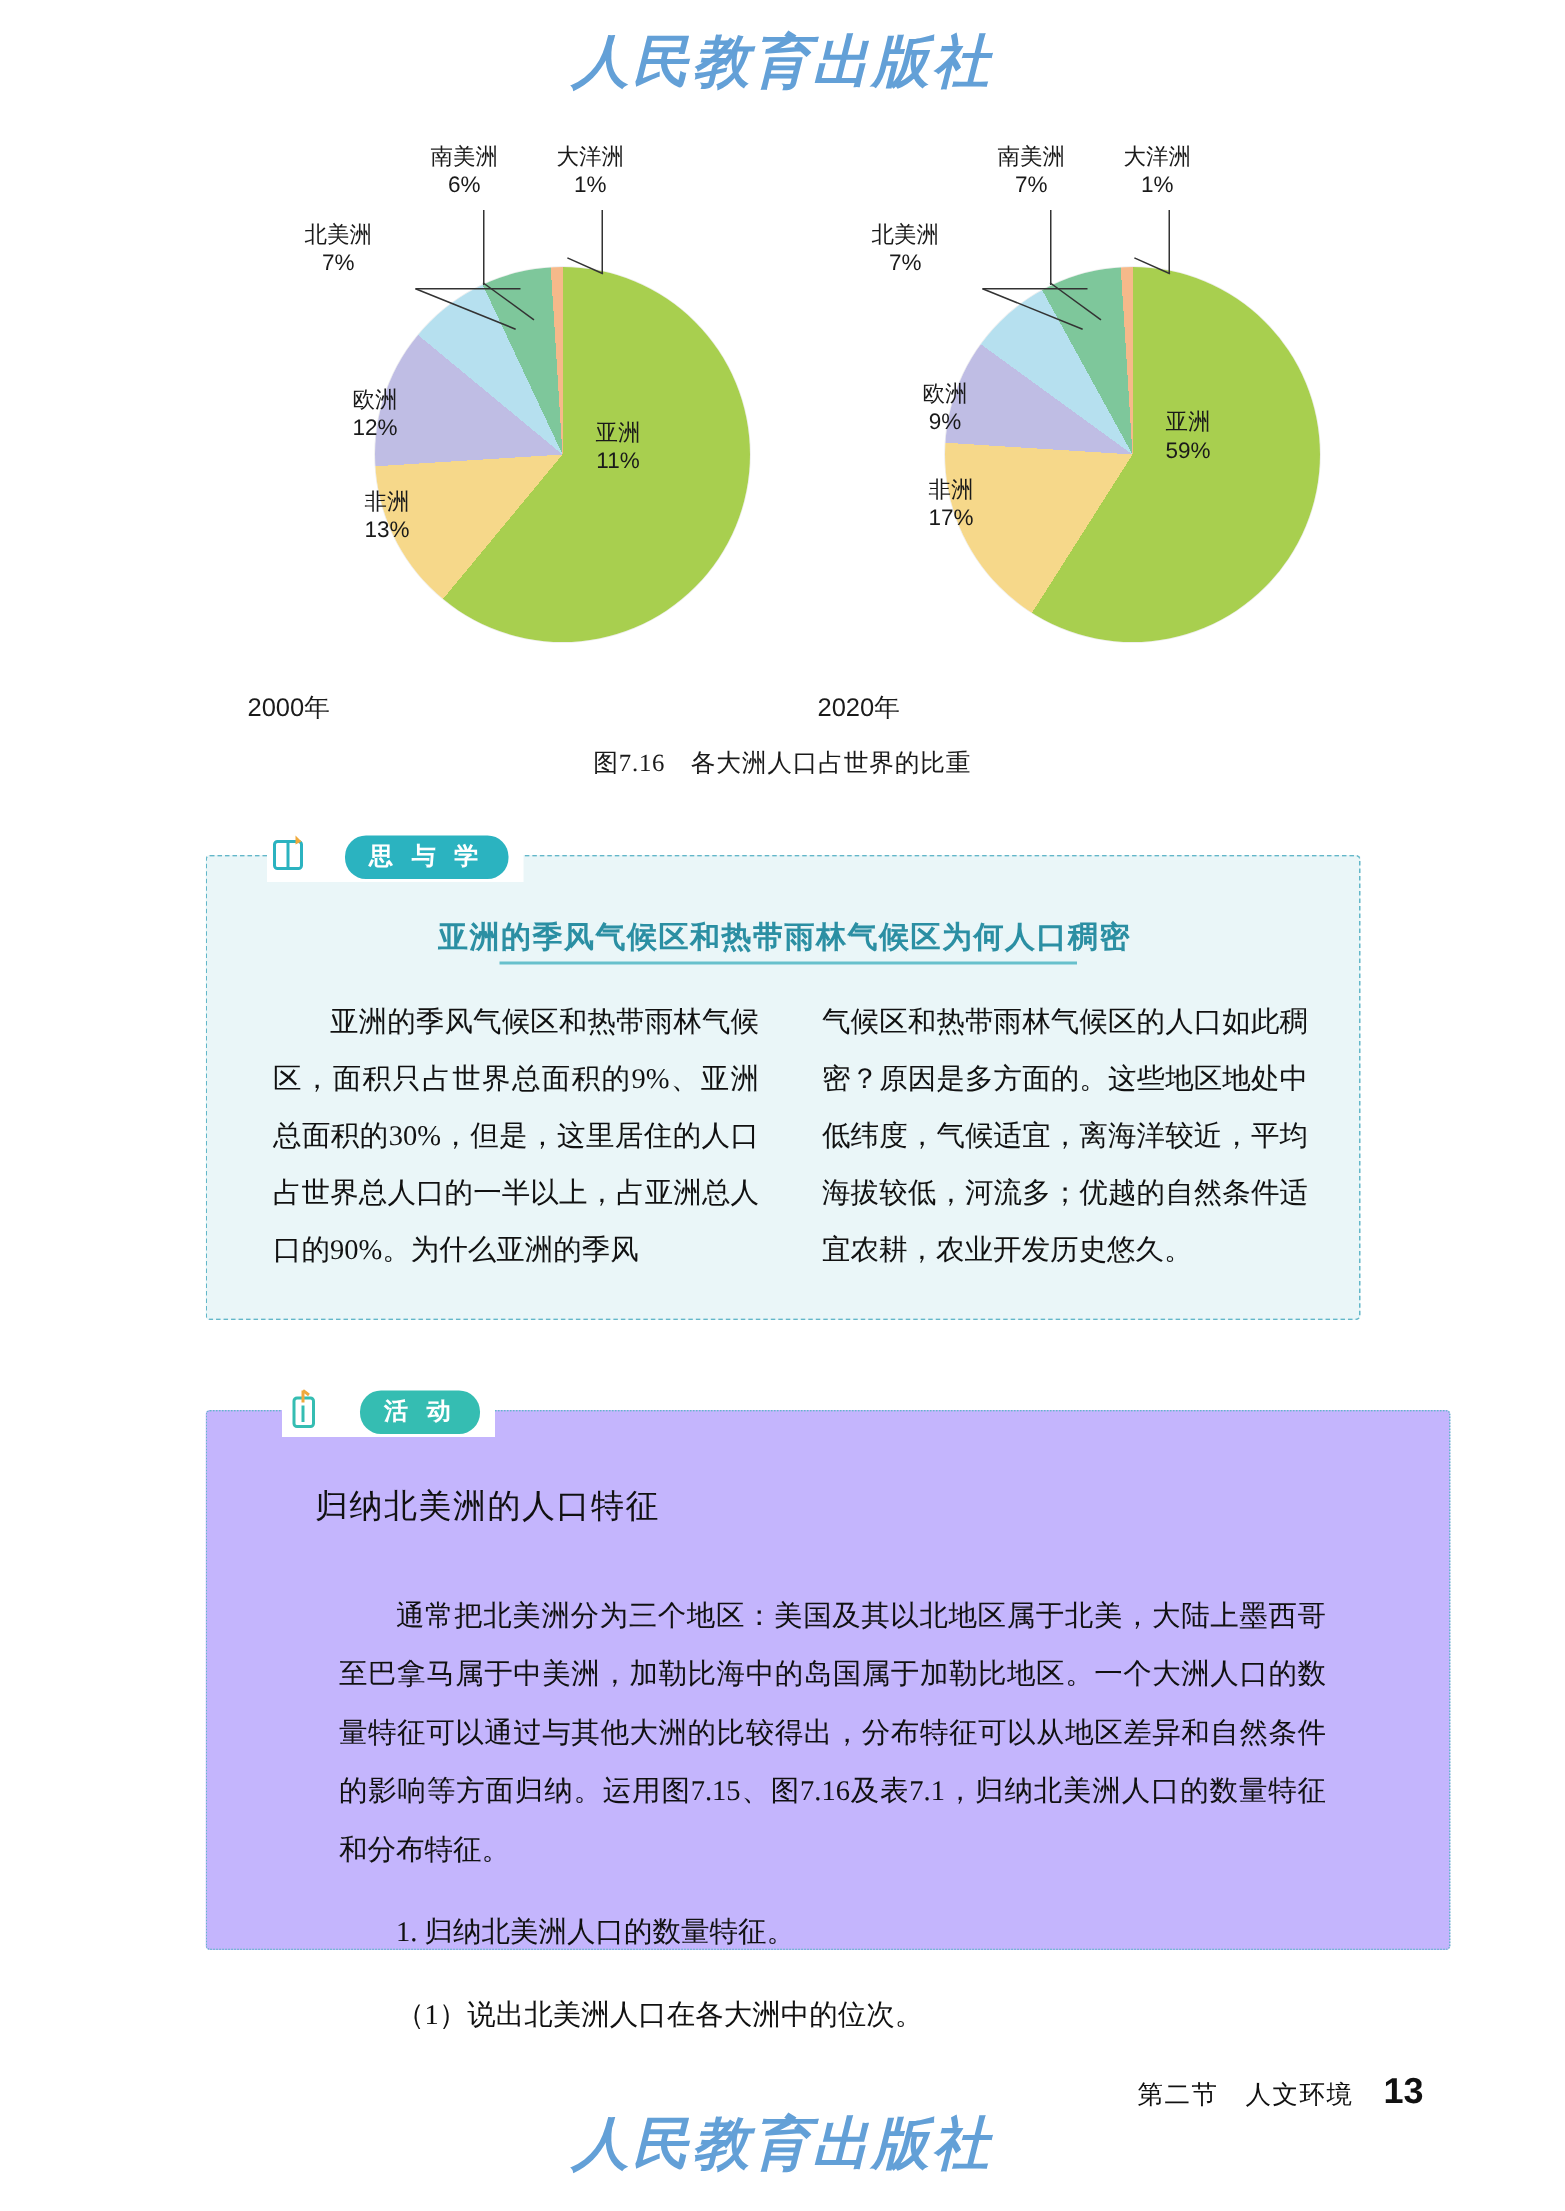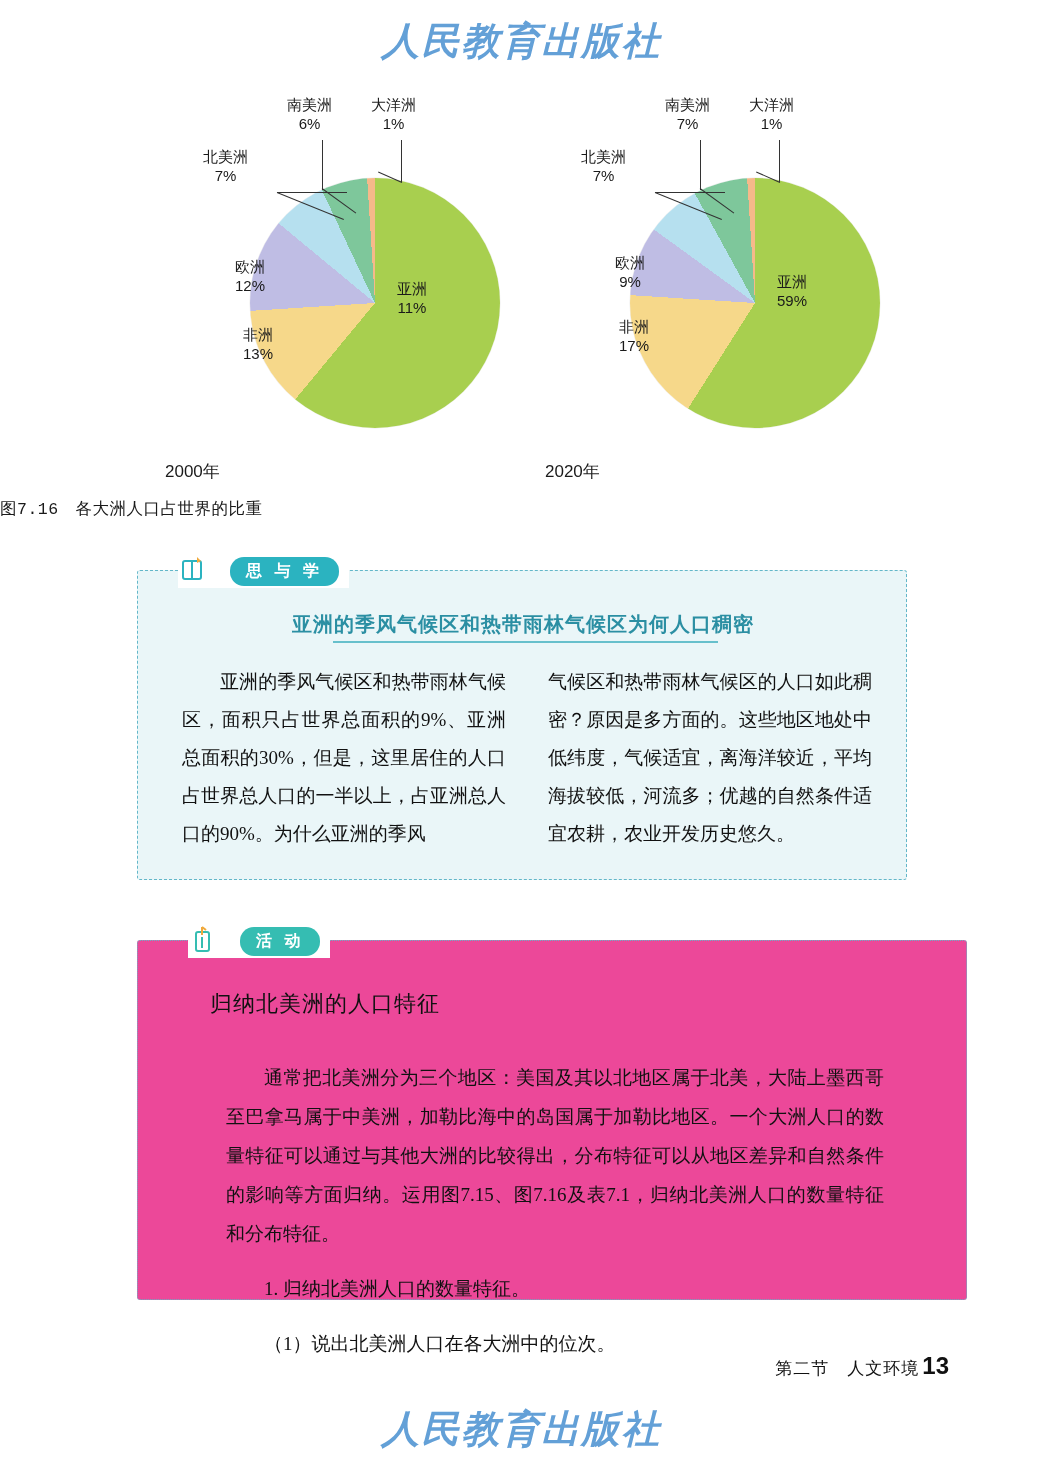--- a/index.html
+++ b/index.html
@@ -94,21 +94,22 @@
     text-align: left;
     font-family: "Liberation Sans", sans-serif;
     font-size: 17px;
     color: #1a1a1a;
   }
   .fig-title {
     position: absolute;
     top: 498px;
     left: 0;
     width: 1043px;
-    font-family: Liberation Mono, monospace;
+    text-align: center;
+    font-family: Liberation Serif, serif;
     font-size: 16.5px;
     color: #1a1a1a;
     letter-spacing: .5px;
   }
 
   
   .think-box {
     position: absolute;
     left: 137px;
     top: 570px;
@@ -183,21 +184,21 @@
   
   .activity-box {
     position: absolute;
     left: 137px;
     top: 940px;
     width: 830px;
     height: 360px;
     border: 1.5px dotted #63b7c9;
     border-radius: 3px;
     box-sizing: border-box;
-    background: #ec4899;
+    background: #c4b5fd;
   }
   .badge.activity { left: 50px; top: -17px; }
   .badge-pill.green {
     background: #35bdb2;
     letter-spacing: 4px;
   }
   .activity-title {
     position: absolute;
     top: 48px;
     left: 72px;
@@ -219,26 +220,26 @@
   }
   .activity-body p { margin: 16px; }
 
   
   .footer {
     position: absolute;
     top: 1352px;
     right: 78px;
     display: flex;
     align-items: baseline;
-    gap: 3px;
+    gap: 20px;
     font-family: "Liberation Sans", sans-serif;
     text-align: center;
   }
   .footer-text { font-size: 17px; color: #111; letter-spacing: 1px; }
-  .footer-page { font-size: 24px; font-weight: bold; color: #111; }
+  .footer-page { font-size: 24px; font-weight: bold; color: #111; margin-top: 29px; }
 </style>
 </head>
 <body>
 
 <div class="page">
 
   <div class="watermark top">人民教育出版社</div>
 
   <div class="figure-area">
 

